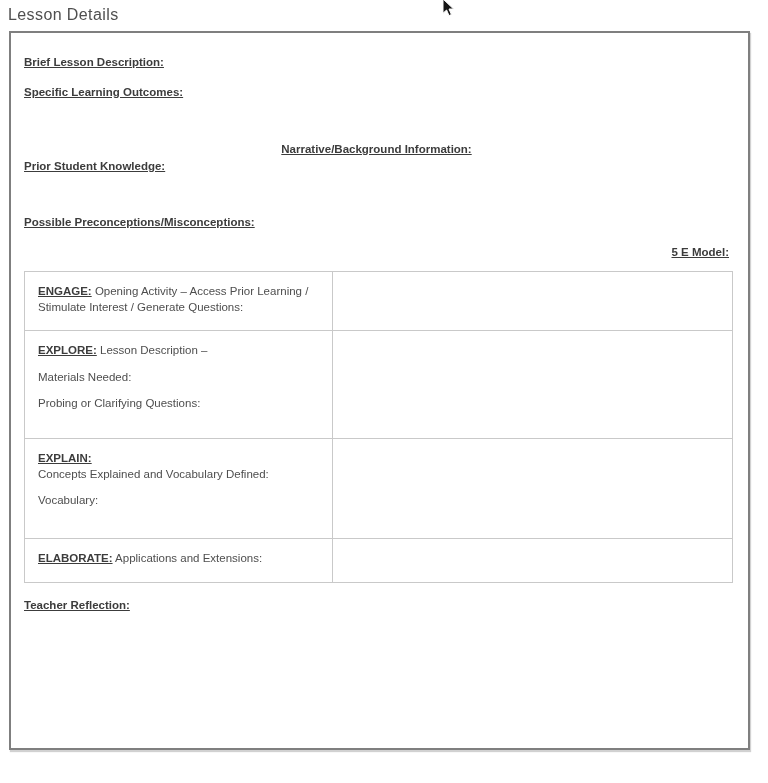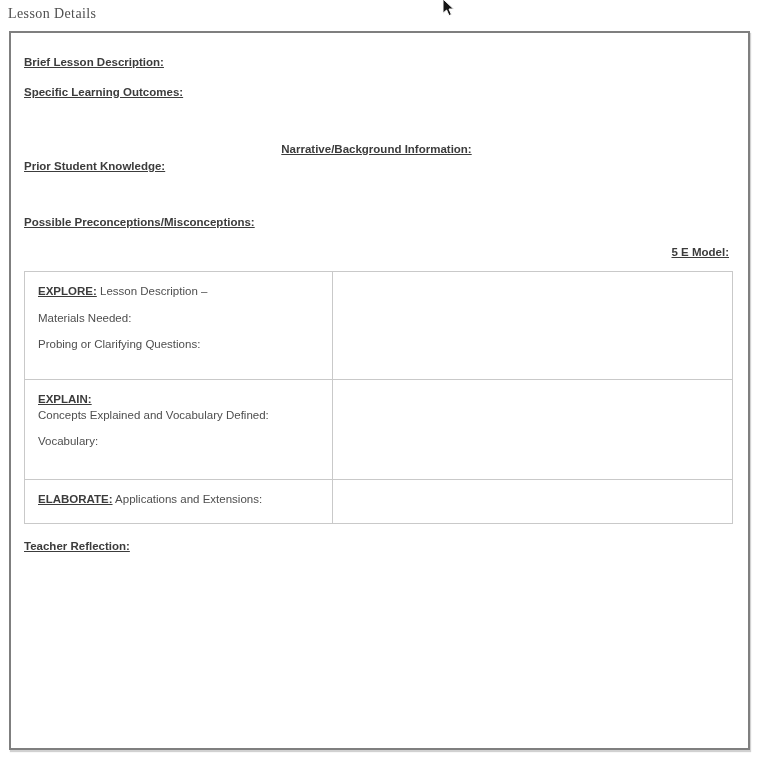--- a/index.html
+++ b/index.html
@@ -5,22 +5,22 @@
   html,body { margin:0; padding:0; background:#fff; }
   .page {
     position:relative;
     width:768px; height:783px;
     background:#fff;
     font-family:"Liberation Sans", sans-serif;
     overflow:hidden;
   }
   .page-title {
     margin:6px 0 0 8px;
-    font-family:Liberation Serif, serif;
-    font-size:14px;
+    font-family:Liberation Sans, sans-serif;
+    font-size:16px;
     font-weight:normal;
     letter-spacing:0.4px;
     color:#4f4f4f;
   }
   .content-box {
     position:absolute;
     left:9px; top:31px;
     width:705px; height:693px;
     border:2px solid #7f7f7f;
     box-shadow:1px 2px 1px rgba(0,0,0,0.18);
@@ -101,20 +101,26 @@
     <p class="line m-preconcept">
       <span class="lbl">Possible Preconceptions/Misconceptions:</span>
     </p>
 
     <p class="line m-model">
       <span class="lbl">5 E Model:</span>
     </p>
 
     <table class="five-e">
       <tbody>
+        <tr class="r-engage">
+          <td class="prompt">
+            <p><span class="lbl">ENGAGE:</span> <span>Opening Activity – Access Prior Learning / Stimulate Interest / Generate Questions:</span></p>
+          </td>
+          <td></td>
+        </tr>
 
         <tr class="r-explore">
           <td class="prompt">
             <p><span class="lbl">EXPLORE:</span> <span>Lesson Description –</span></p>
             <p>Materials Needed:</p>
             <p>Probing or Clarifying Questions:</p>
           </td>
           <td></td>
         </tr>
 

